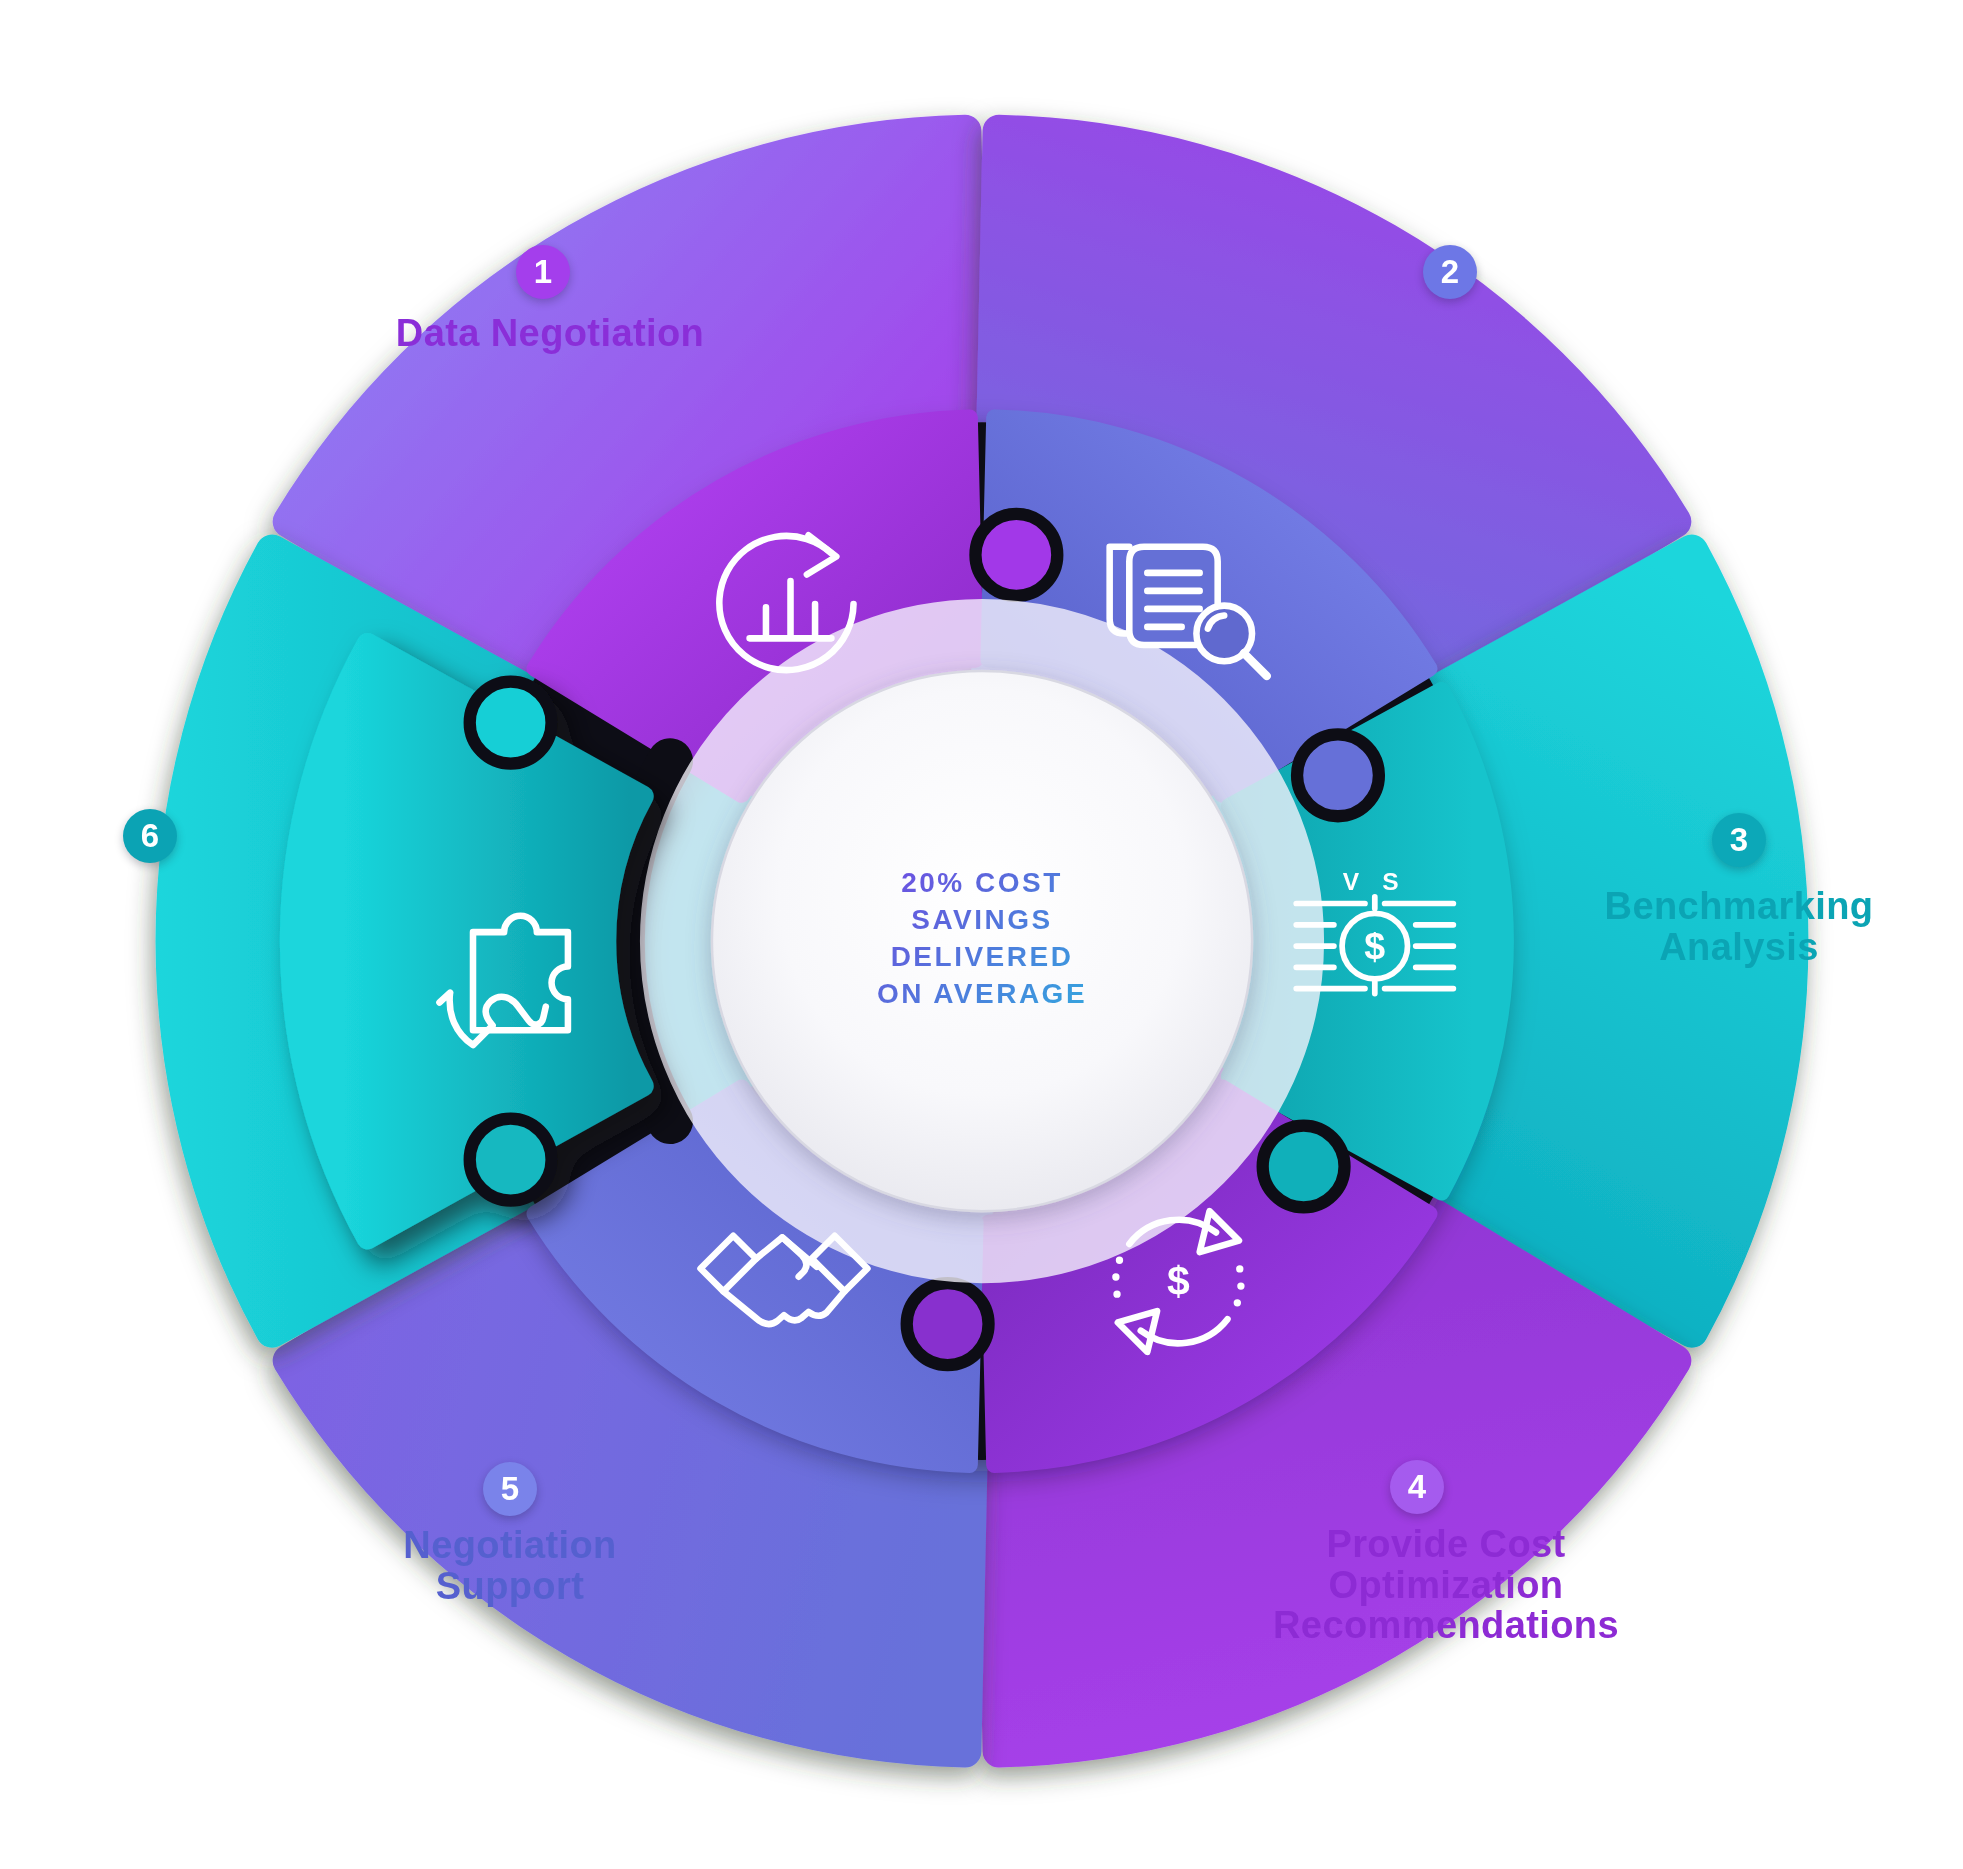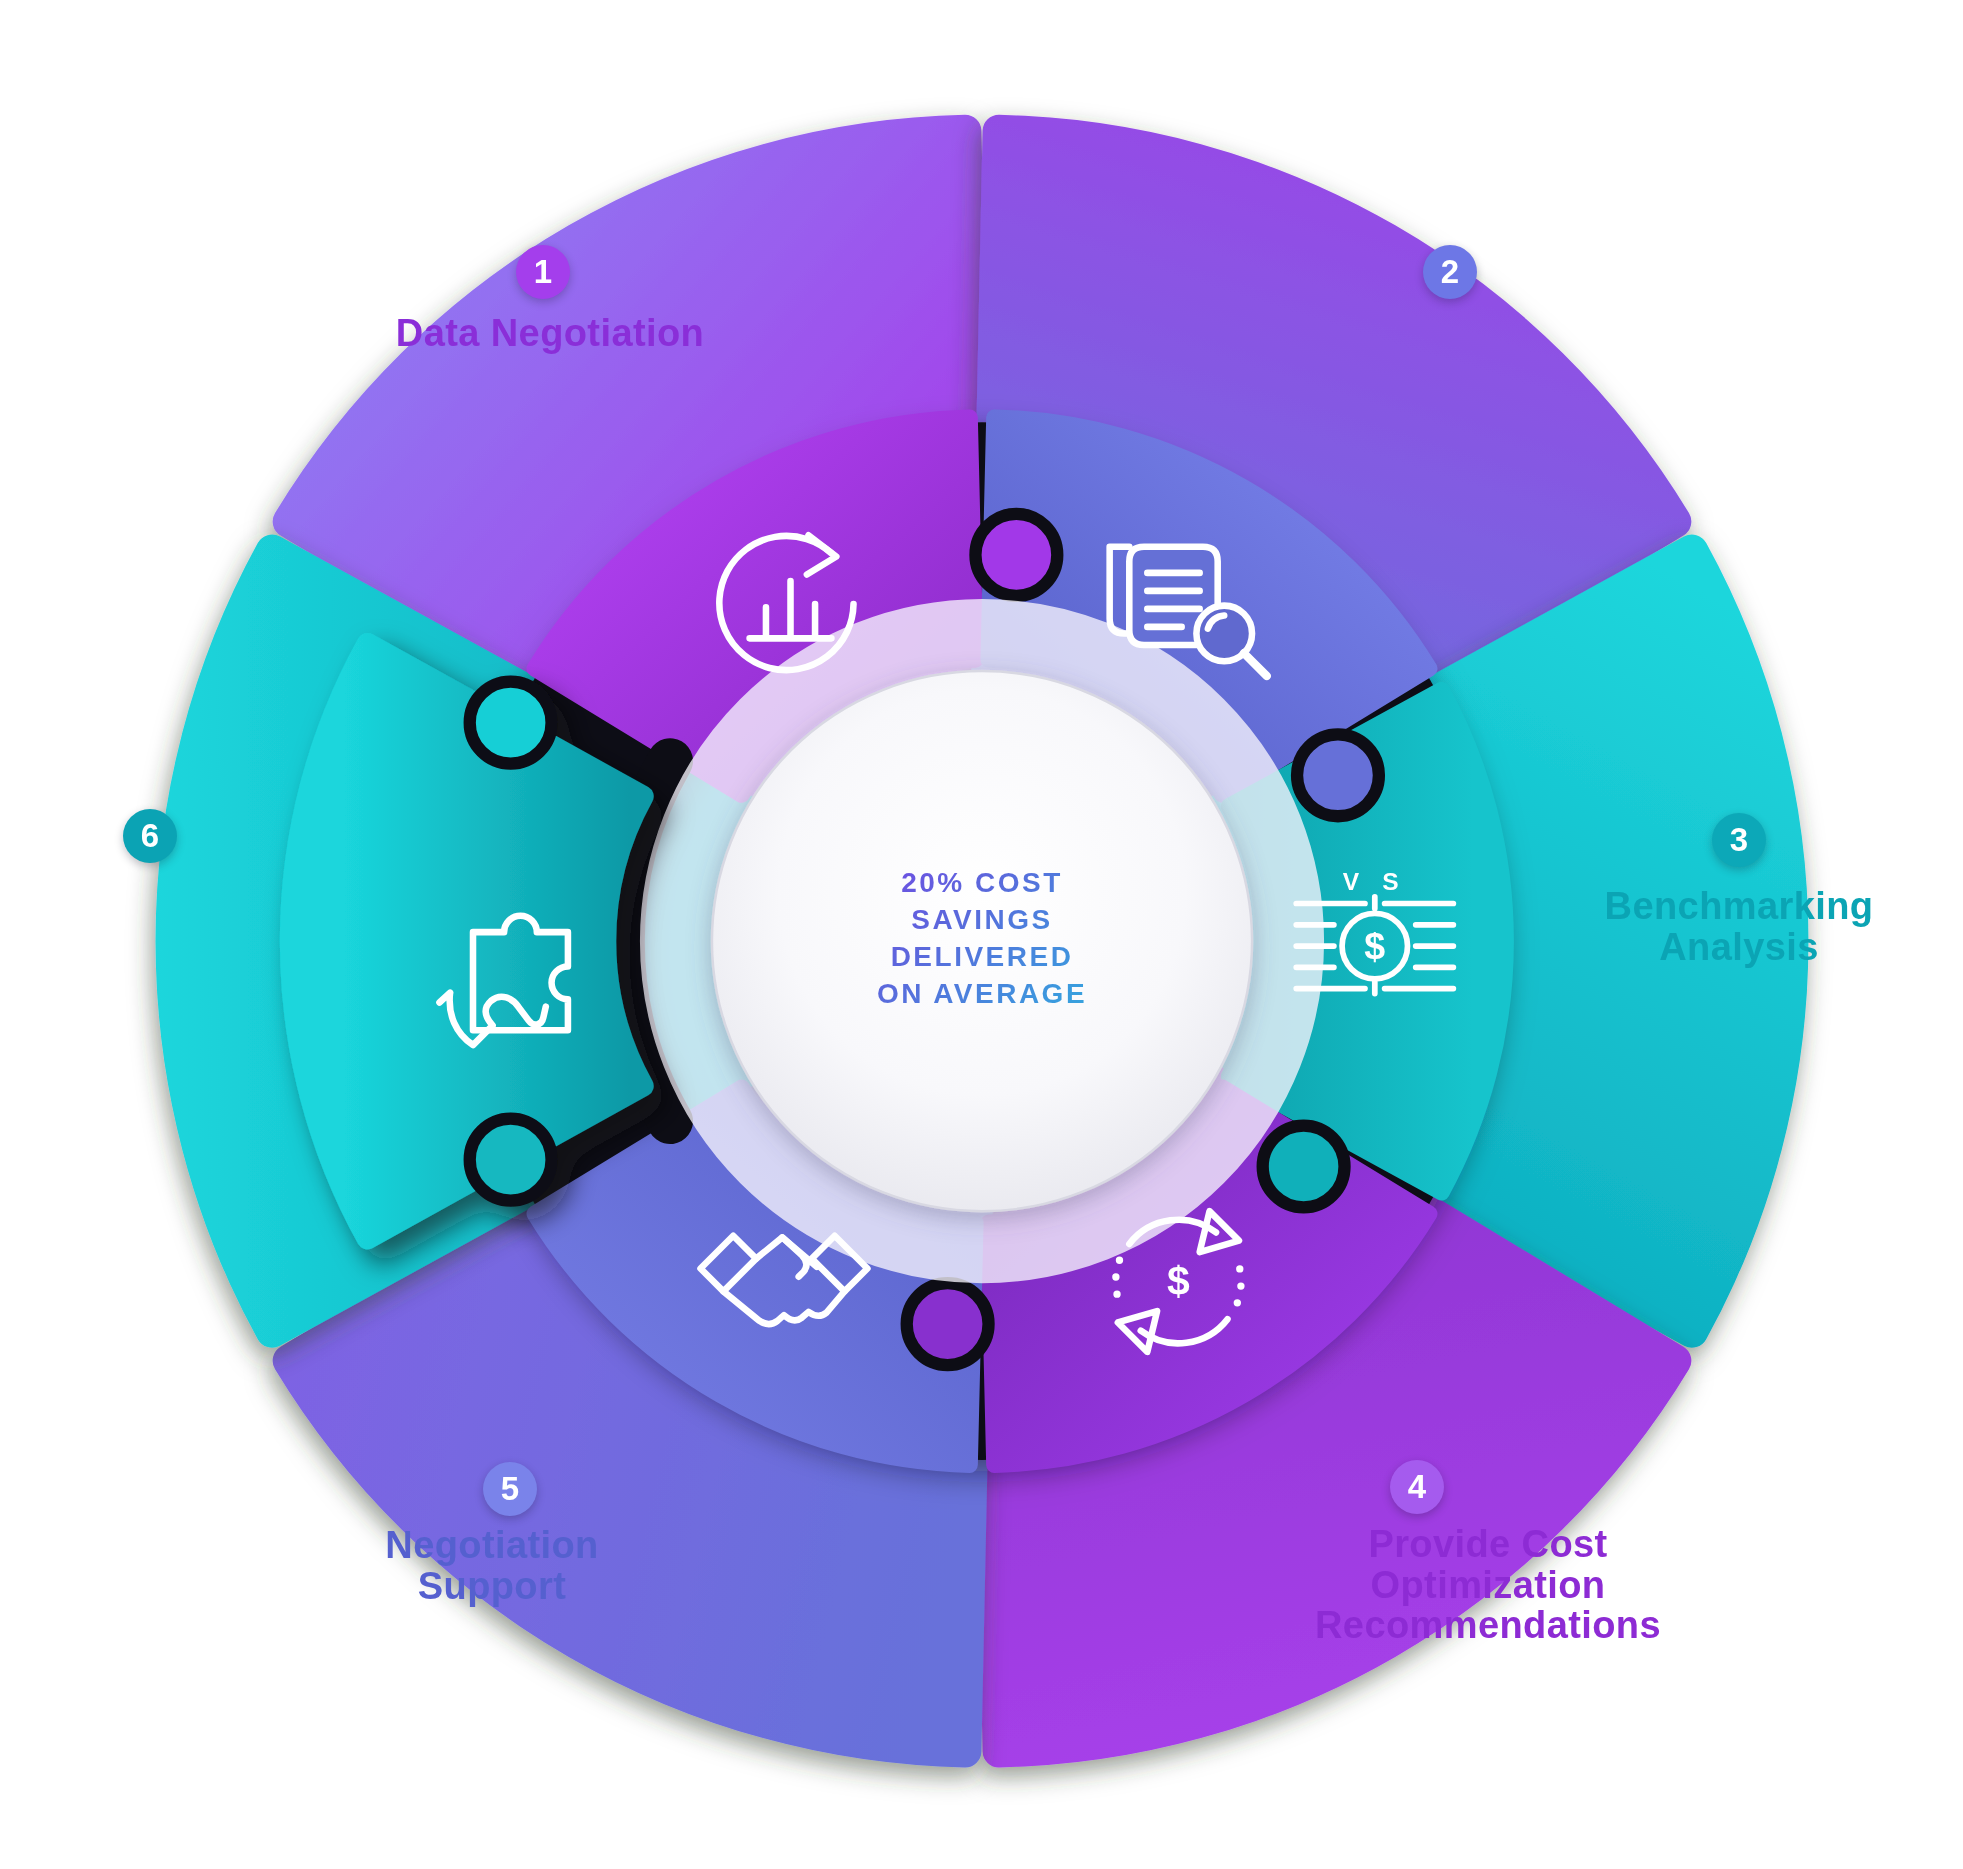--- a/index.html
+++ b/index.html
@@ -180,24 +180,24 @@
 <div class="badge" style="left:510px;top:1489px;background:#7A83EA;">
       <span>5</span>
     </div>
 <div class="badge" style="left:150px;top:836px;background:#0BA3B4;">
       <span>6</span>
     </div>
 
 <div class="lbl" style="left:550px;top:333px;color:#8A2ED8;">Data Negotiation</div>
 <div class="lbl" style="left:1739px;top:927px;color:#0BA4B4;">Benchmarking
 Analysis</div>
-<div class="lbl" style="left:1488px;top:1585px;color:#8D2BD4;">Provide Cost
+<div class="lbl" style="left:1446px;top:1585px;color:#8D2BD4;">Provide Cost
 Optimization
 Recommendations</div>
-<div class="lbl" style="left:492px;top:1566px;color:#5560CF;">Negotiation
+<div class="lbl" style="left:510px;top:1566px;color:#5560CF;">Negotiation
 Support</div>
 
 <div class="center-msg">20% COST
 SAVINGS
 DELIVERED
 ON AVERAGE</div>
 
 </div>
 
 

